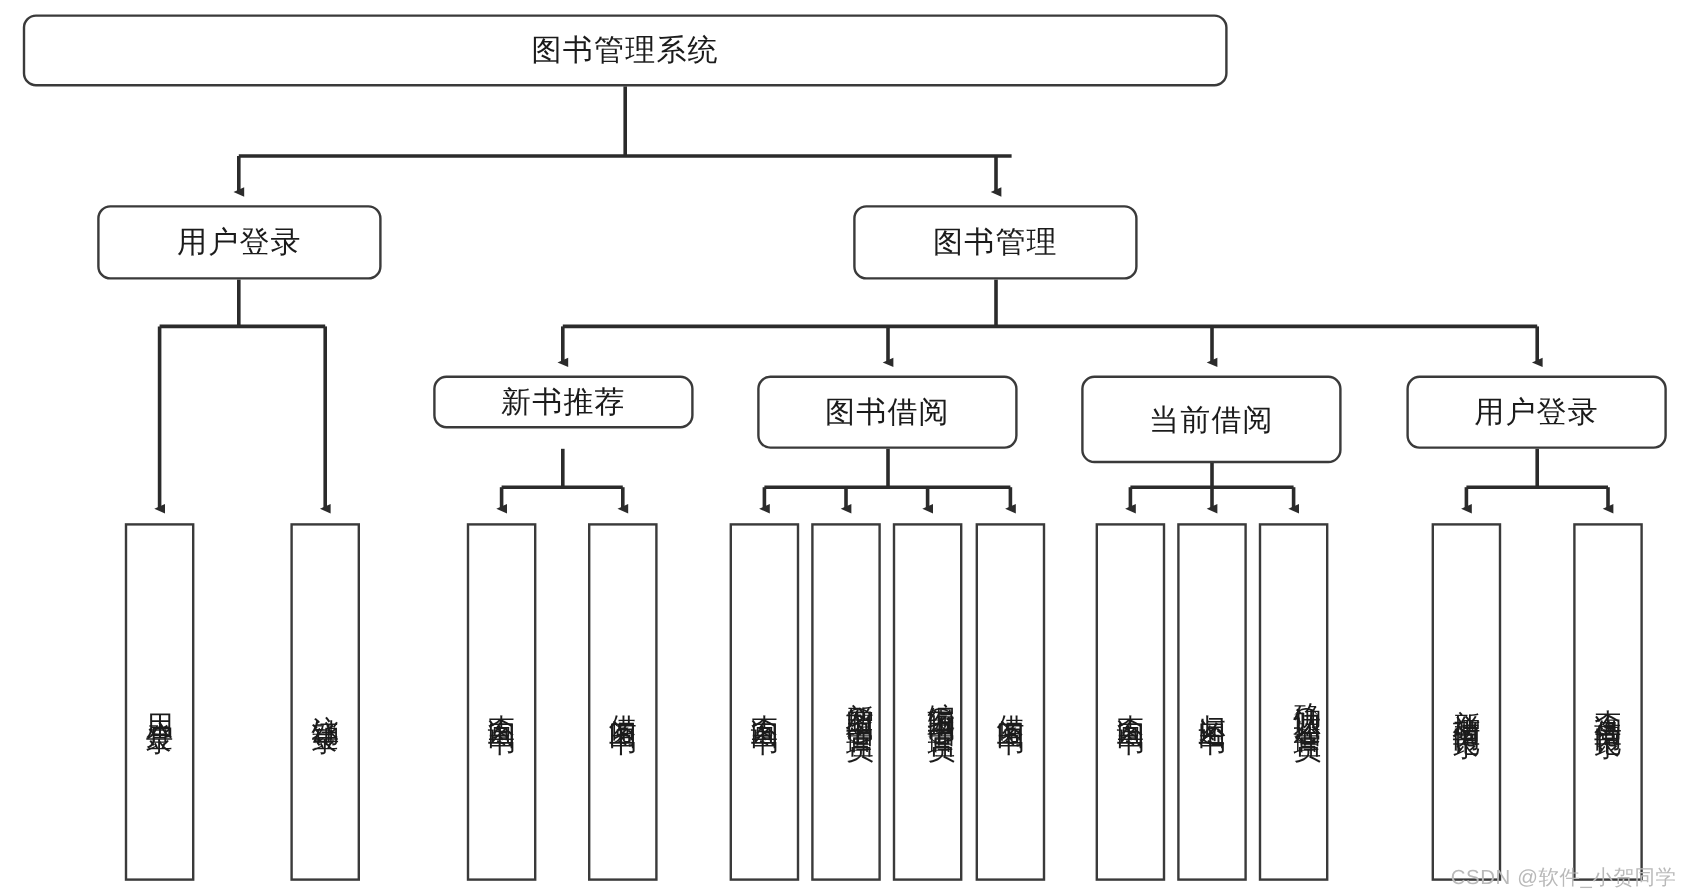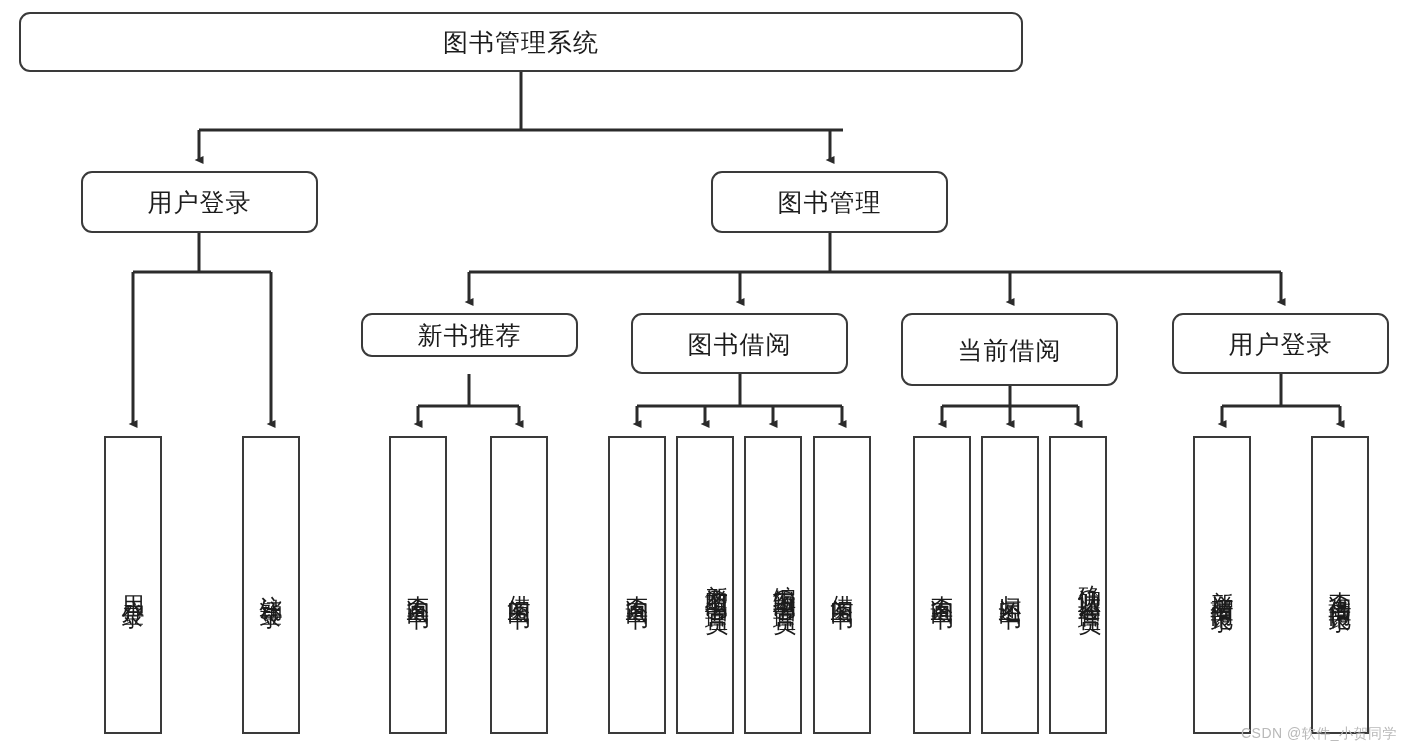--- a/index.html
+++ b/index.html
@@ -59,21 +59,21 @@
   .node.vert.vcenter {
     align-items: center;
   }
   .node-label {
     white-space: pre-wrap;
   }
   .watermark {
     position: absolute;
     right: 8px;
     bottom: 4px;
-    font-size: 14px;
+    font-size: 17px;
     color: #b9b9b9;
     letter-spacing: 0.5px;
     white-space: nowrap;
     font-family: "Liberation Sans", "DejaVu Sans", sans-serif;
   }
 </style>
 </head>
 <body>
 
 <div id="canvas">

